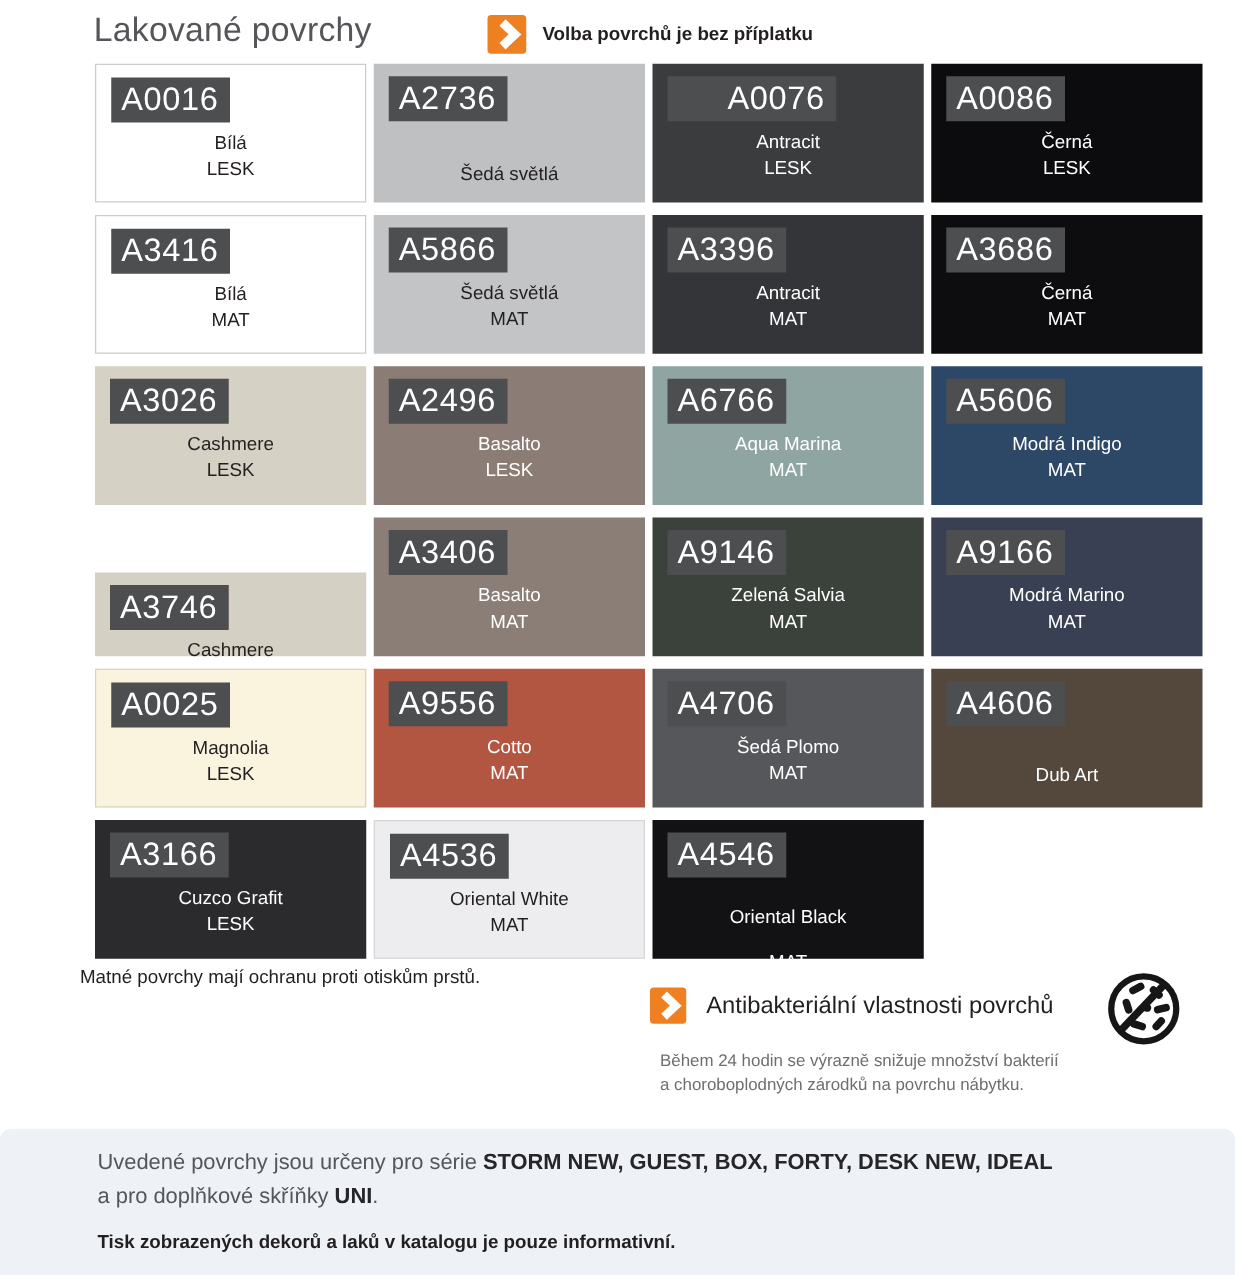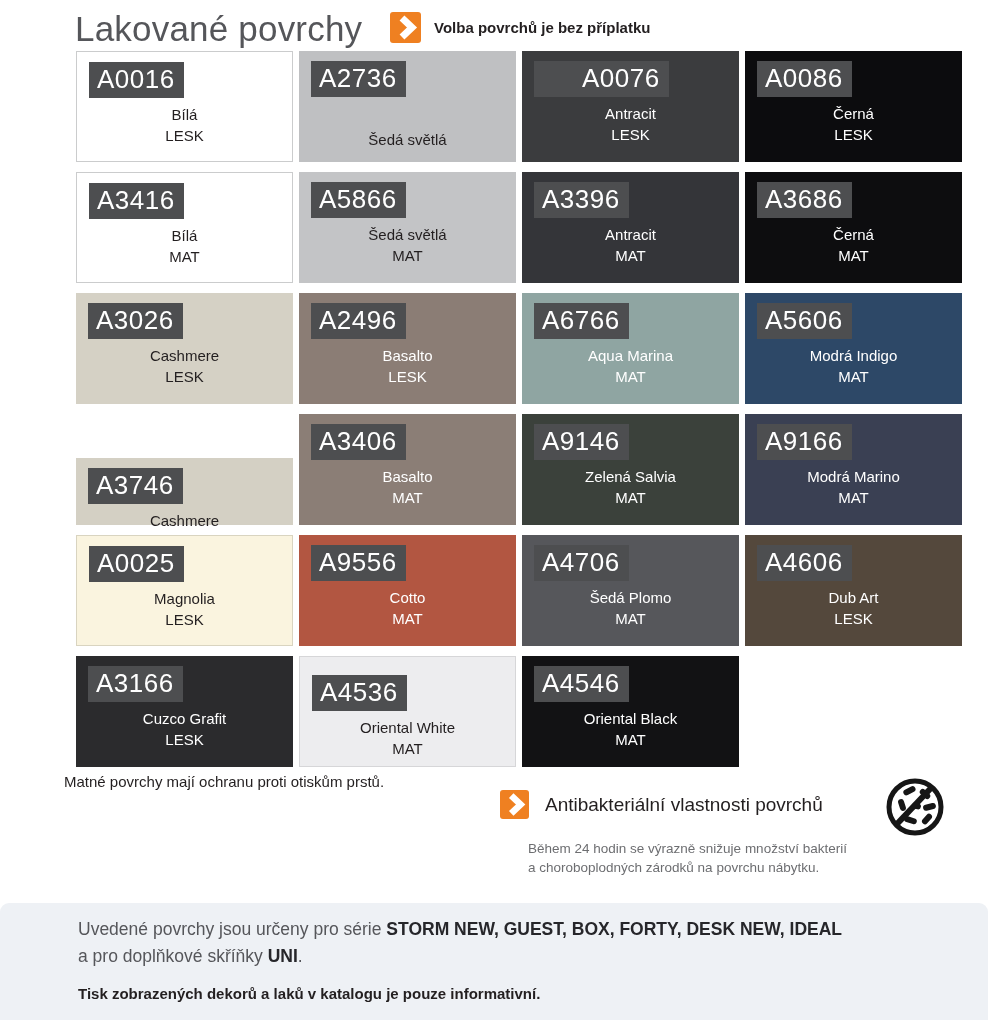--- a/index.html
+++ b/index.html
@@ -4,21 +4,21 @@
 <style>
   html,body{margin:0;padding:0;}
   body{
     width:988px;height:1020px;position:relative;background:#ffffff;
     font-family:"Liberation Sans", sans-serif;color:#231f20;overflow:hidden;
   }
   .abs{position:absolute;}
 
   
   .page-title{
-    left:75px;top:9px;font-size:35px;font-weight:300;color:#55565a;letter-spacing:.2px;
+    left:75px;top:9px;font-size:27px;font-weight:300;color:#55565a;letter-spacing:.2px;
   }
   .header-note{left:390px;top:12px;display:flex;align-items:center;gap:13px;}
   .arrow-chip{width:31px;height:31px;border-radius:3px;display:flex;align-items:center;justify-content:center;flex:0 0 auto;}
   .header-note-label{font-size:15px;font-weight:700;color:#231f20;}
 
   
   .grid{
     left:76px;top:51px;width:886px;
     display:grid;grid-template-columns:repeat(4,217px);grid-auto-rows:111px;
     column-gap:6px;row-gap:10px;
@@ -42,32 +42,32 @@
     background-image:
       radial-gradient(ellipse 130px 60px at 28% 35%, rgba(255,255,255,.055), transparent 65%),
       radial-gradient(ellipse 160px 90px at 78% 75%, rgba(255,255,255,.045), transparent 65%),
       repeating-linear-gradient(100deg, rgba(255,255,255,.035) 0 2px, transparent 2px 7px);
   }
   .tex-marble-white{
     background-image:
       repeating-linear-gradient(115deg, transparent 0 26px, rgba(125,128,138,.38) 26px 28px, transparent 28px 54px),
       repeating-linear-gradient(98deg, transparent 0 42px, rgba(125,128,138,.22) 42px 43px, transparent 43px 84px),
       radial-gradient(ellipse 95px 70px at 86% 28%, rgba(105,108,118,.42), transparent 70%);
-    justify-content: center;
   }
   .tex-marble-black{
     background-image:
       repeating-linear-gradient(60deg, transparent 0 30px, rgba(255,255,255,.5) 30px 31px, transparent 31px 62px),
       repeating-linear-gradient(-38deg, transparent 0 44px, rgba(255,255,255,.28) 44px 45px, transparent 45px 92px),
       radial-gradient(ellipse 90px 55px at 68% 82%, rgba(255,255,255,.18), transparent 70%);
+    gap: 15px;
   }
 
   
   .fingerprint-note{left:64px;top:773px;font-size:15px;color:#231f20;}
-  .ab-head{left:500px;top:790px;display:flex;align-items:center;gap:16px;}
+  .ab-head{left:520px;top:790px;display:flex;align-items:center;gap:16px;}
   .ab-head .arrow-chip{width:29px;height:29px;}
   .ab-heading{font-size:19px;font-weight:500;color:#231f20;}
   .ab-bacteria{left:883px;top:775px;width:64px;height:64px;}
   .ab-text{left:528px;top:839px;width:450px;font-size:13.5px;line-height:19px;color:#6d6e71;}
 
   
   .footer-panel{
     left:0;top:903px;width:988px;height:117px;background:#eef1f5;border-radius:9px 9px 0 0;
   }
   .f-series{position:absolute;left:78px;top:13px;font-size:17.5px;line-height:27px;color:#55565a;}
@@ -177,21 +177,21 @@
     <div class="cell" style="background: rgb(178, 86, 65); color: rgb(255, 255, 255);">
       <div class="badge" style="background: rgb(77, 78, 80);">A9556</div>
       <div class="sw-name">Cotto</div>
       <div class="sw-finish">MAT</div>
     </div>
     <div class="cell" style="background: rgb(86, 87, 91); color: rgb(255, 255, 255);">
       <div class="badge" style="background: rgb(77, 78, 80);">A4706</div>
       <div class="sw-name">Šedá Plomo</div>
       <div class="sw-finish">MAT</div>
     </div>
-    <div class="cell tex-wood" style="background: rgb(84, 72, 60); color: rgb(255, 255, 255);">
+    <div class="cell tex-wood" style="background: rgb(84, 72, 60); color: rgb(255, 255, 255); gap: 23px;">
       <div class="badge" style="background: rgb(77, 78, 80);">A4606</div>
       <div class="sw-name">Dub Art</div>
       <div class="sw-finish">LESK</div>
     </div>
     <div class="cell tex-graphite" style="background: rgb(43, 43, 45); color: rgb(255, 255, 255);">
       <div class="badge" style="background: rgb(77, 78, 80);">A3166</div>
       <div class="sw-name">Cuzco Grafit</div>
       <div class="sw-finish">LESK</div>
     </div>
     <div class="cell tex-marble-white" style="background: rgb(237, 237, 239); color: rgb(35, 31, 32); border: 1px solid rgb(214, 214, 216);">

